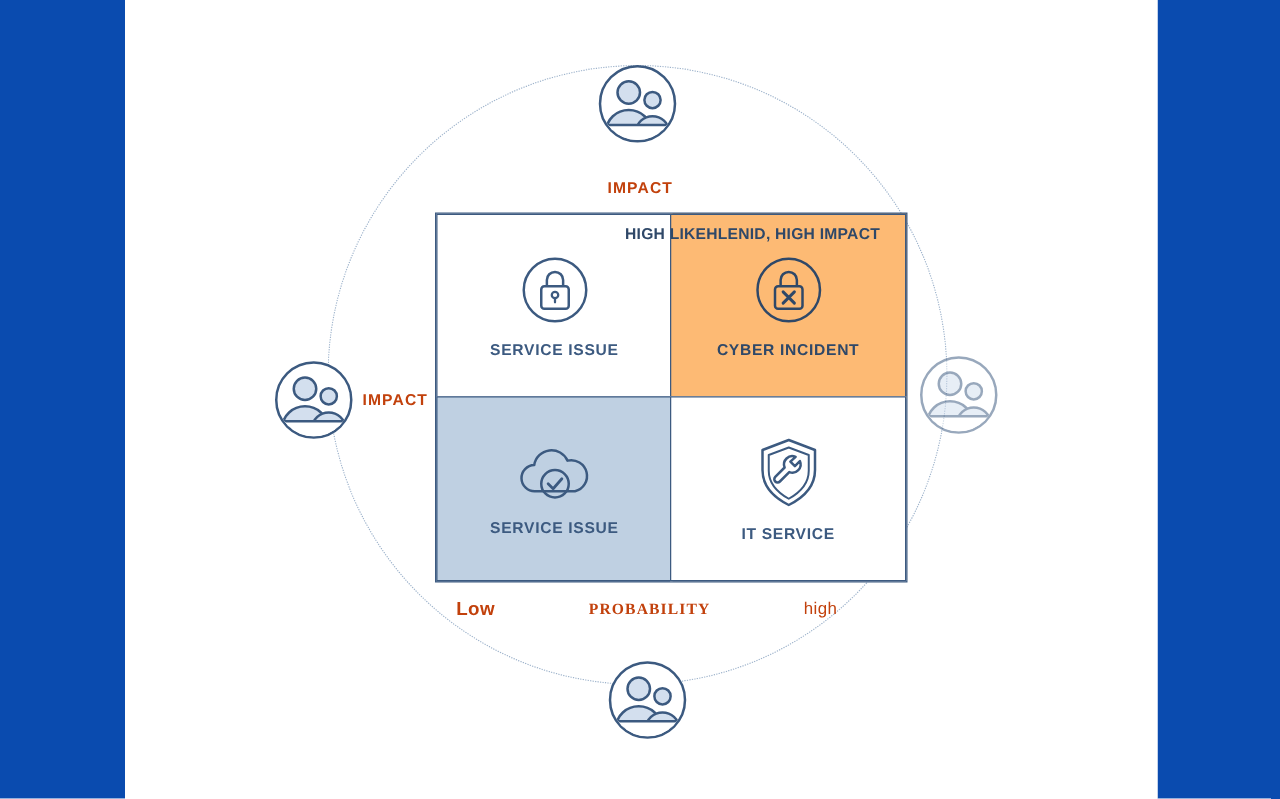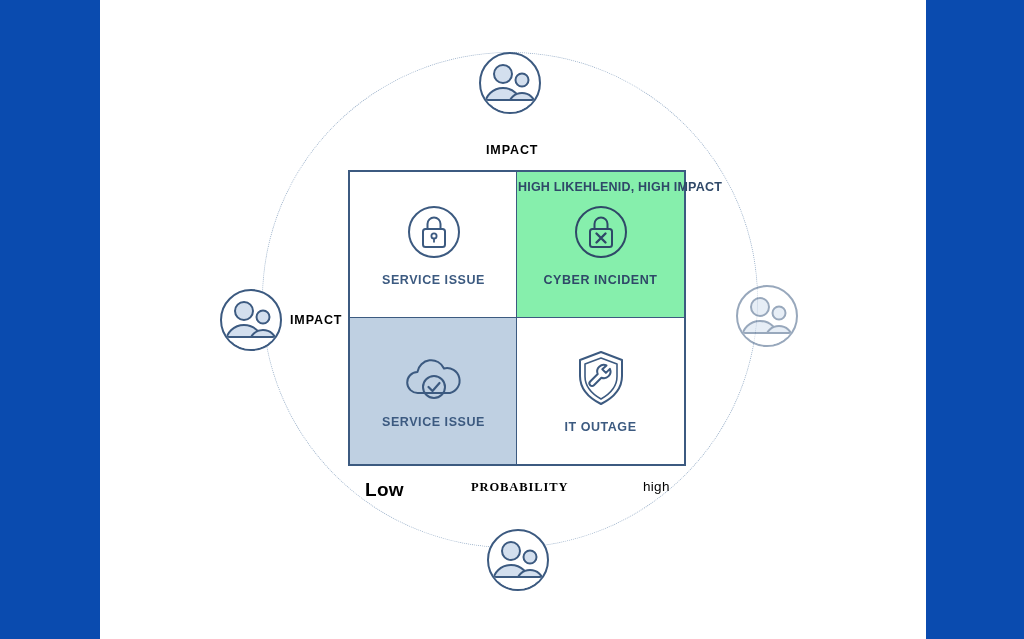--- a/index.html
+++ b/index.html
@@ -50,21 +50,21 @@
     border: 1.4px dotted #9FB4CC;
     border-radius: 50%;
     box-sizing: border-box;
   }
 
   
   .matrix {
     position: absolute;
     left: 248px;
     top: 170px;
-    width: 338px;
+    width: 378px;
     height: 296px;
     display: grid;
     grid-template-columns: 1fr 1fr;
     grid-template-rows: 1fr 1fr;
     border: 2px solid #3C5A80;
     box-sizing: border-box;
   }
   .cell {
     position: relative;
     box-sizing: border-box;
@@ -82,50 +82,50 @@
     line-height: 0;
   }
   .cell-label {
     font-size: 12.5px;
     letter-spacing: 0.55px;
     color: #3C5A80;
     font-weight: 600;
     text-align: center;
     white-space: nowrap;
   }
-  .cell.fill-coral { background: #86efac; }
+  .cell.fill-coral { background: #fdba74; }
   .cell.fill-steel { background: #BFD0E2; }
 
   
   .quadrant-banner {
     position: absolute;
     left: 400px;
     top: 180px;
     width: 240px;
     font-size: 12.5px;
     font-weight: 700;
     letter-spacing: 0.2px;
     color: #2F4868;
     white-space: nowrap;
-    text-align: center;
+    text-align: left;
   }
 
   
   .label {
     position: absolute;
-    color: #000000;
+    color: #c2410c;
     font-size: 12.5px;
     letter-spacing: 0.9px;
     font-weight: 600;
     white-space: nowrap;
   }
   .label.impact-top  { left: 386px; top: 143px; }
   .label.impact-left { left: 190px; top: 313px; }
   .label.prob        { left: 371px; top: 480px; font-family: Liberation Serif, serif; }
-  .label.low  { left: 265px; top: 479px; letter-spacing: 0.3px; font-weight: 600; font-size: 19px; }
+  .label.low  { left: 265px; top: 479px; letter-spacing: 0.3px; font-weight: 600; font-size: 15px; }
   .label.high { left: 543px; top: 479px; letter-spacing: 0.3px; font-weight: 400; font-size: 13.5px; }
 
   
   .node {
     position: absolute;
     width: 66px;
     height: 66px;
     line-height: 0;
   }
   .node.top    { left: 377px; top: 50px; }
@@ -259,20 +259,20 @@
 
       <div class="cell">
         <span class="icon-wrap">
           <svg width="58" height="60" viewBox="0 0 58 60">
             <path d="M29 4 L50 12 v16 c0 13 -9 22 -21 28 C17 50 8 41 8 28 V12 z" fill="none" stroke="#3C5A80" stroke-width="2" stroke-linejoin="round"></path>
             <path d="M29 10 L45 16 v12.5 c0 10.5 -7.2 17.5 -16 22.5 C20.2 46 13 39 13 28.5 V16 z" fill="none" stroke="#3C5A80" stroke-width="1.6" stroke-linejoin="round"></path>
             <path d="M34.5 17.5 a6.6 6.6 0 0 0 -8.8 8.5 l-7.5 7.5 a2.6 2.6 0 0 0 3.7 3.7 l7.5 -7.5
                      a6.6 6.6 0 0 0 8.5 -8.8 l-4 4 l-3.6 -3.6 z" fill="none" stroke="#3C5A80" stroke-width="2" stroke-linejoin="round"></path>
           </svg>
         </span>
-        <span class="cell-label">IT OUTAGE</span>
+        <span class="cell-label">IT SERVICE</span>
       </div>
     </div>
 
     <div class="quadrant-banner">HIGH LIKEHLENID, HIGH IMPACT</div>
 
   </div>
 </div>
 
 </body></html>

